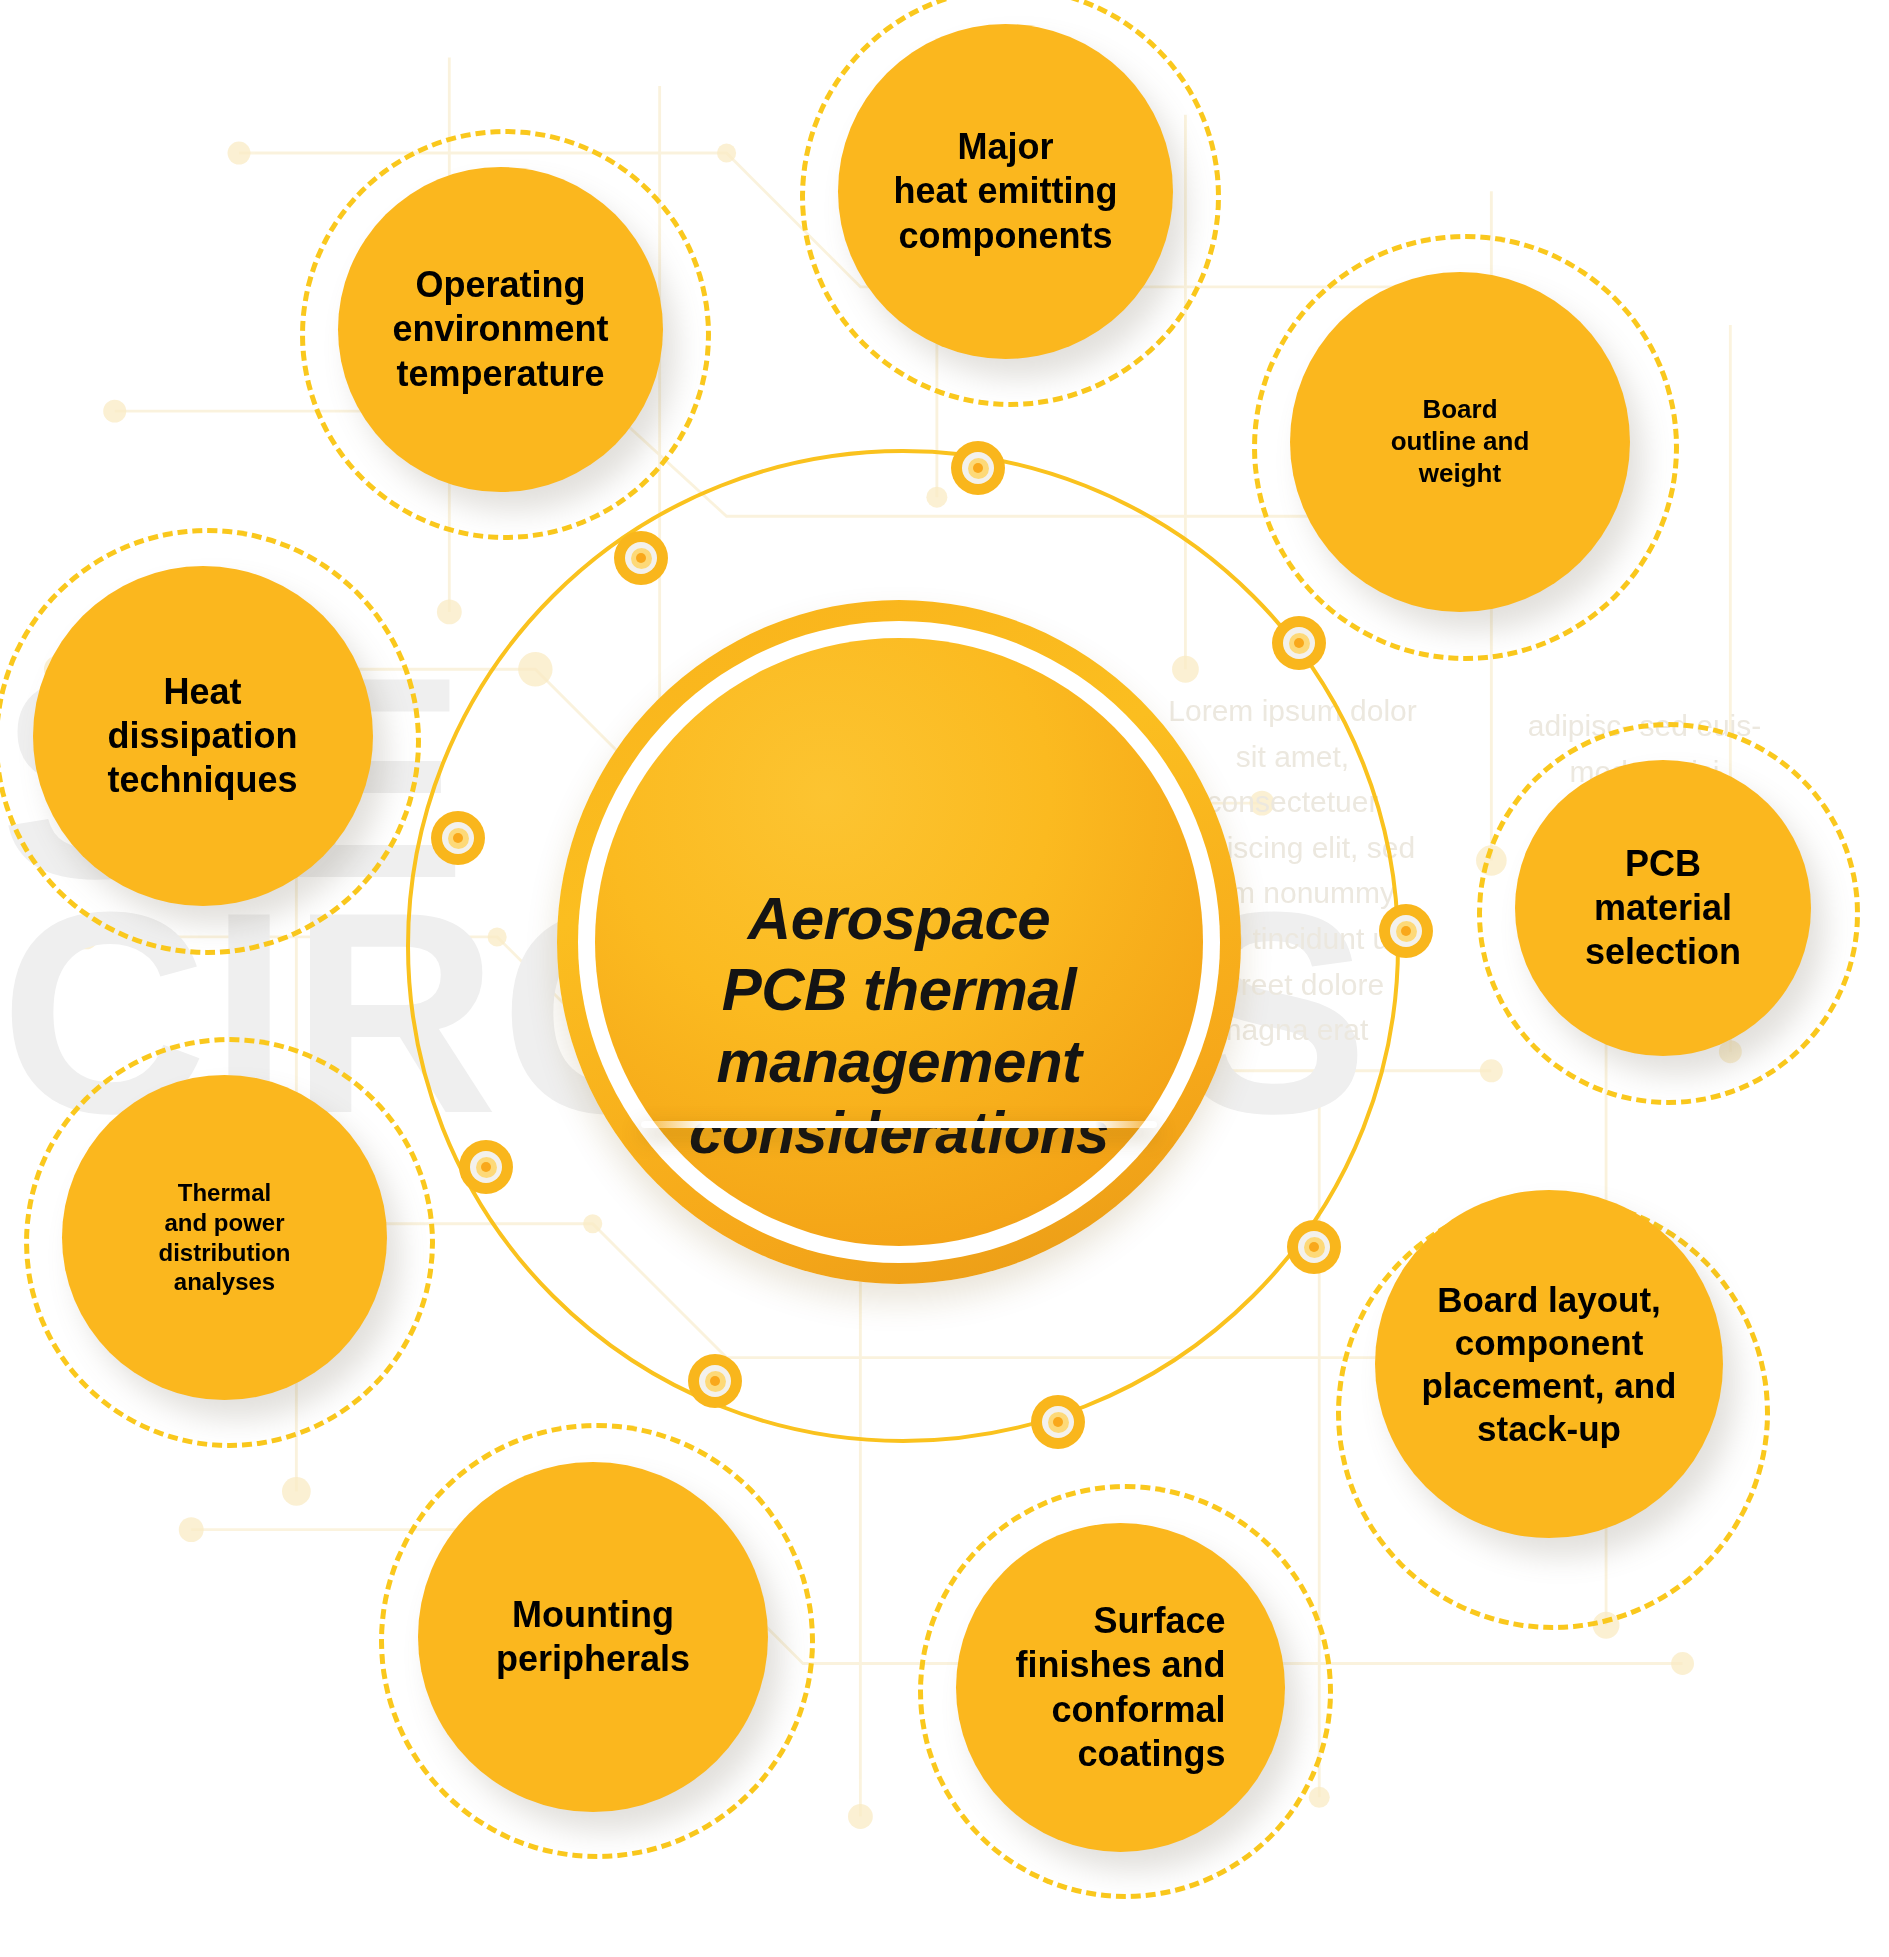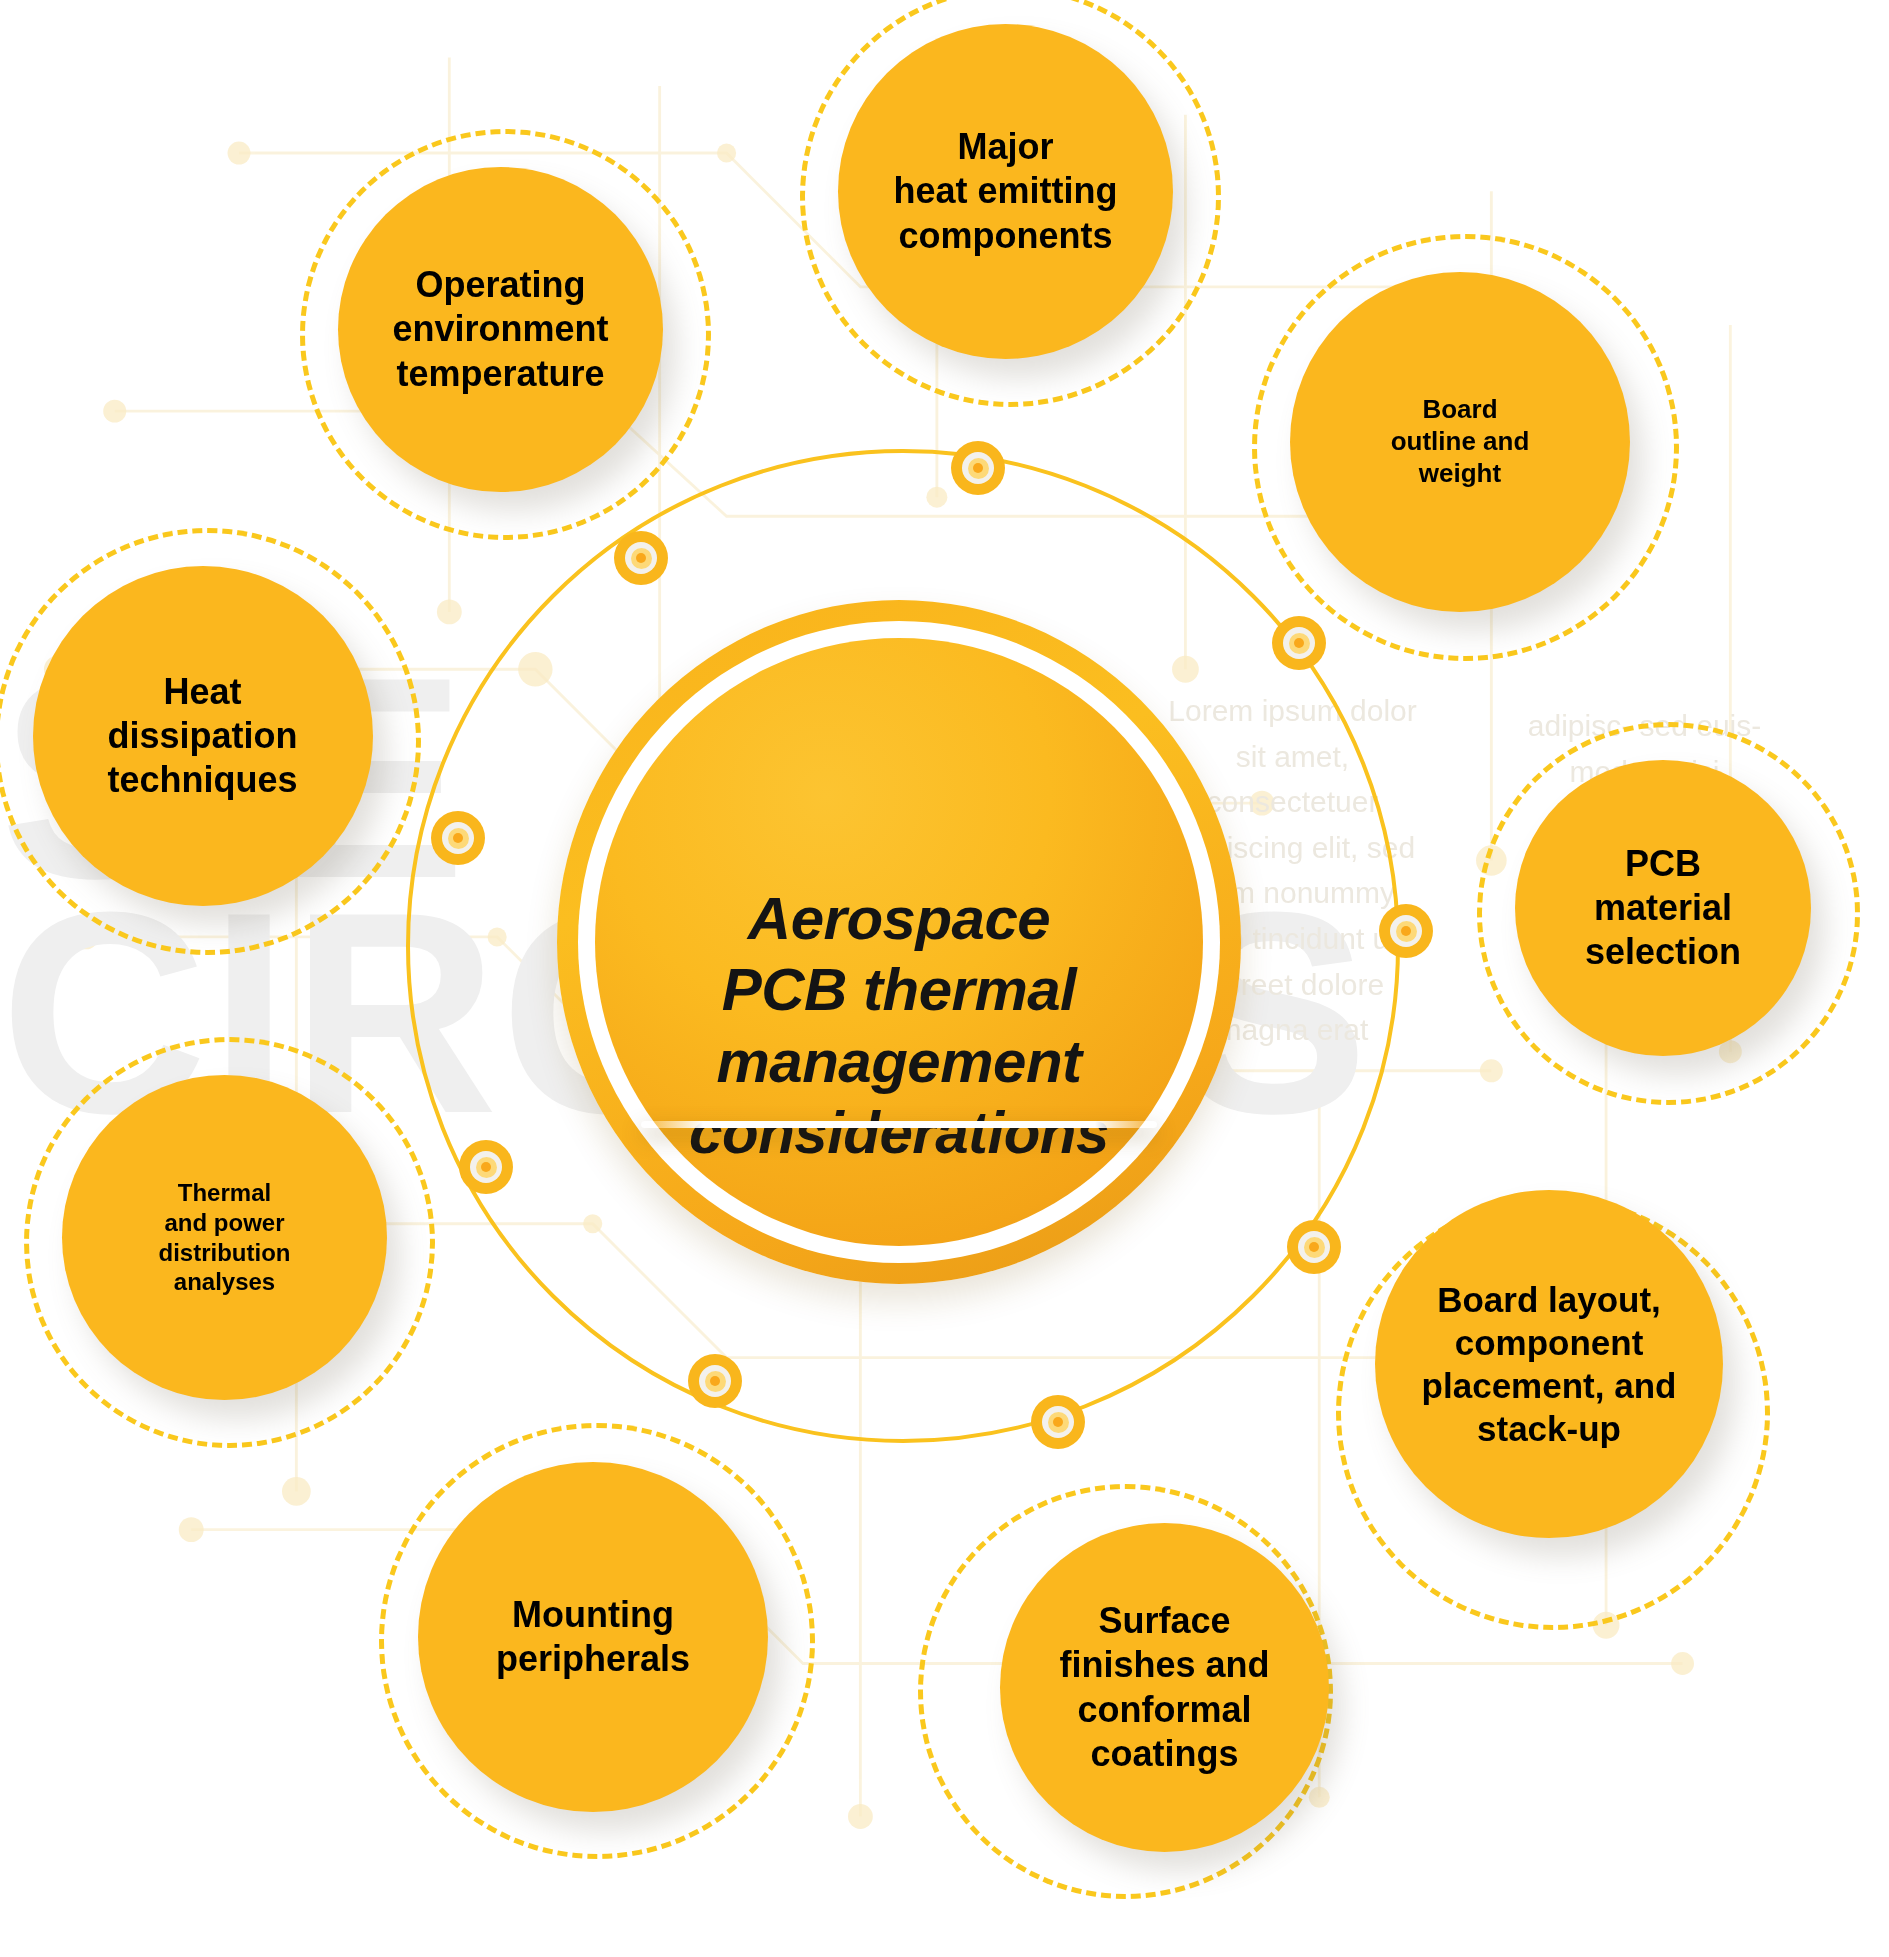--- a/index.html
+++ b/index.html
@@ -323,21 +323,21 @@
         </span>
       </div>
       <div class="dashring" style="left: 379px; top: 1423px; width: 426px; height: 426px;"></div>
       <div class="node" style="left: 418px; top: 1462px; width: 350px; height: 350px; font-size: 36px;">
         <span>
           <div>Mounting</div>
           <div>peripherals</div>
         </span>
       </div>
       <div class="dashring" style="left: 918px; top: 1484px; width: 405px; height: 405px;"></div>
-      <div class="node" style="left: 1000px; top: 1523px; width: 329px; height: 329px; font-size: 36px;">
+      <div class="node" style="left: 956px; top: 1523px; width: 329px; height: 329px; font-size: 36px; text-align: right;">
         <span>
           <div>Surface</div>
           <div>finishes and</div>
           <div>conformal</div>
           <div>coatings</div>
         </span>
       </div>
       <div class="connector" style="left: 978px; top: 468px;">
         <i></i>
       </div>

